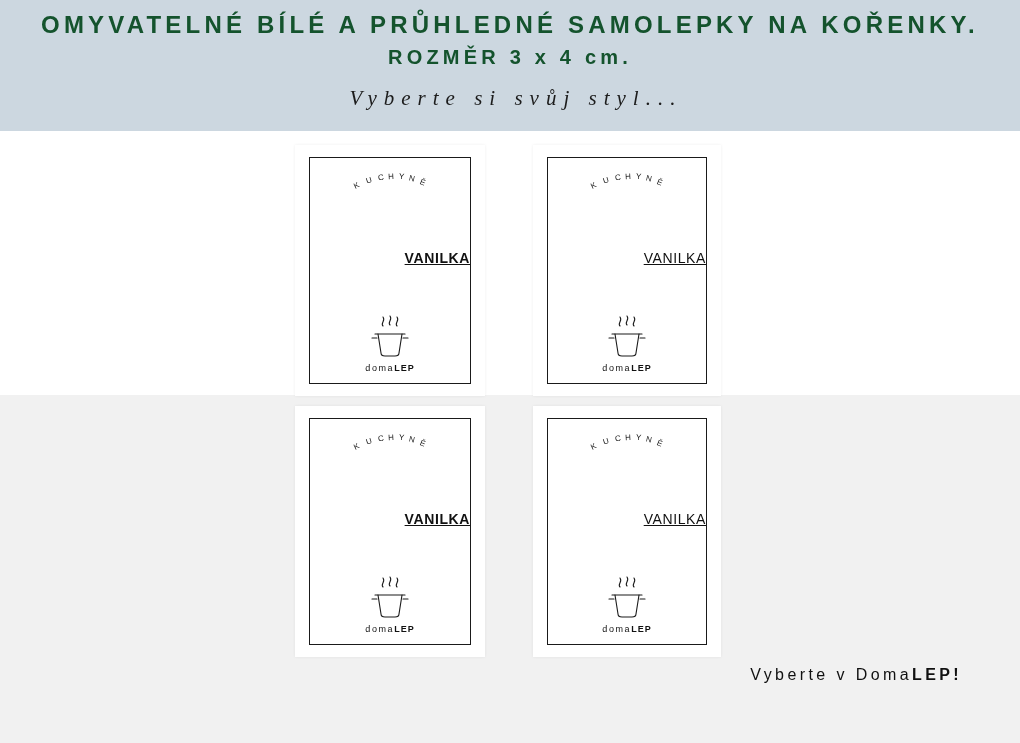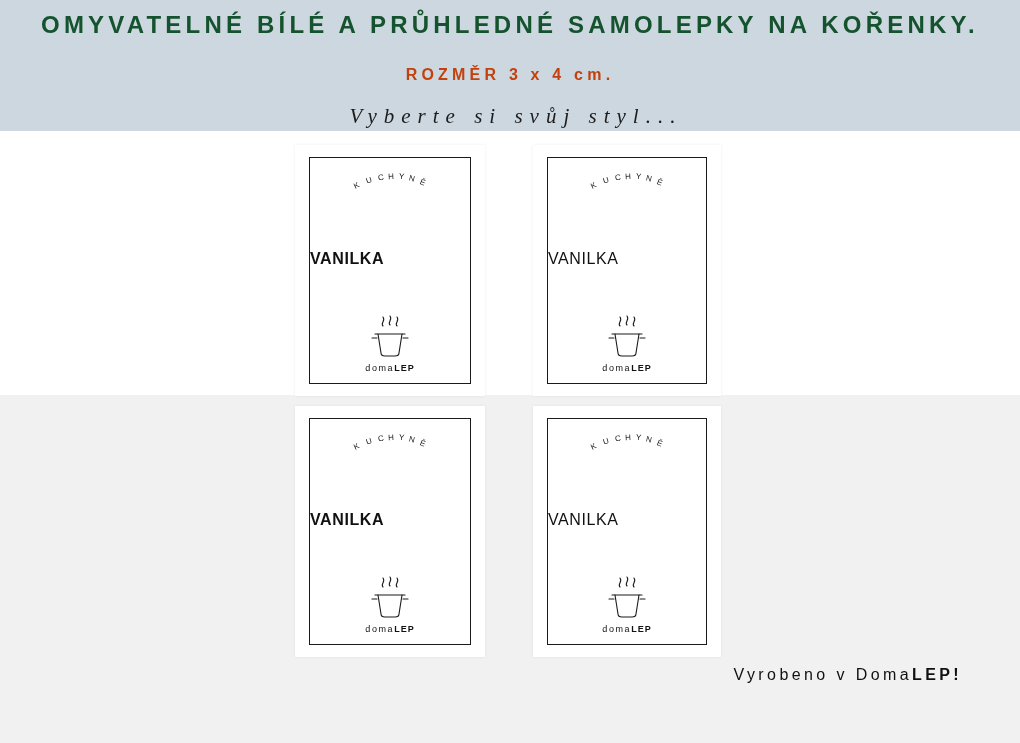--- a/index.html
+++ b/index.html
@@ -38,25 +38,25 @@
     font-weight: bold;
     font-size: 24px;
     letter-spacing: 4.2px;
     color: #14532d;
     line-height: 30px;
     white-space: nowrap;
   }
   .banner-line2 {
     font-family: "Liberation Sans", sans-serif;
     font-weight: bold;
-    font-size: 16px;
+    font-size: 20px;
     letter-spacing: 4.2px;
-    color: #c2410c;
+    color: #14532d;
     line-height: 30px;
-    margin-top: 20px;
+    margin-top: 2px;
     white-space: nowrap;
   }
   .banner-sub {
     font-family: "Liberation Serif", serif;
     font-style: italic;
     font-size: 21px;
     letter-spacing: 7px;
     color: #1c1c1c;
     margin-top: 14px;
     white-space: nowrap;
@@ -102,26 +102,27 @@
     font-size: 8px;
     color: #222;
     letter-spacing: 0px;
     transform-origin: 50% 50%;
     display: inline-block;
   }
   .main-word {
     position: absolute;
     left: 0;
     width: 100%;
-    text-align: left;
-    font-family: "Liberation Sans", sans-serif;
-    font-size: 16px;
+    text-align: right;
+    font-family: "Liberation Sans", sans-serif;
+    font-size: 14px;
     color: #111;
     letter-spacing: 0.6px;
     white-space: nowrap;
+    text-decoration: underline;
   }
   .main-word.bold { font-weight: bold; }
   .main-word.regular { font-weight: normal; }
 
   .pot {
     position: absolute;
     left: 50%;
     transform: translateX(-50%);
   }
   .brand {
@@ -289,16 +290,16 @@
         </svg>
       </div>
 
       <div class="brand" style="top:205px;">
         <span>doma</span><b>LEP</b>
       </div>
     </div>
   </div>
 
   <div class="footer">
-    <span>Vyrobeno v Doma</span><b>LEP!</b>
+    <span>Vyberte v Doma</span><b>LEP!</b>
   </div>
 
 </div>
 
 </body></html>

